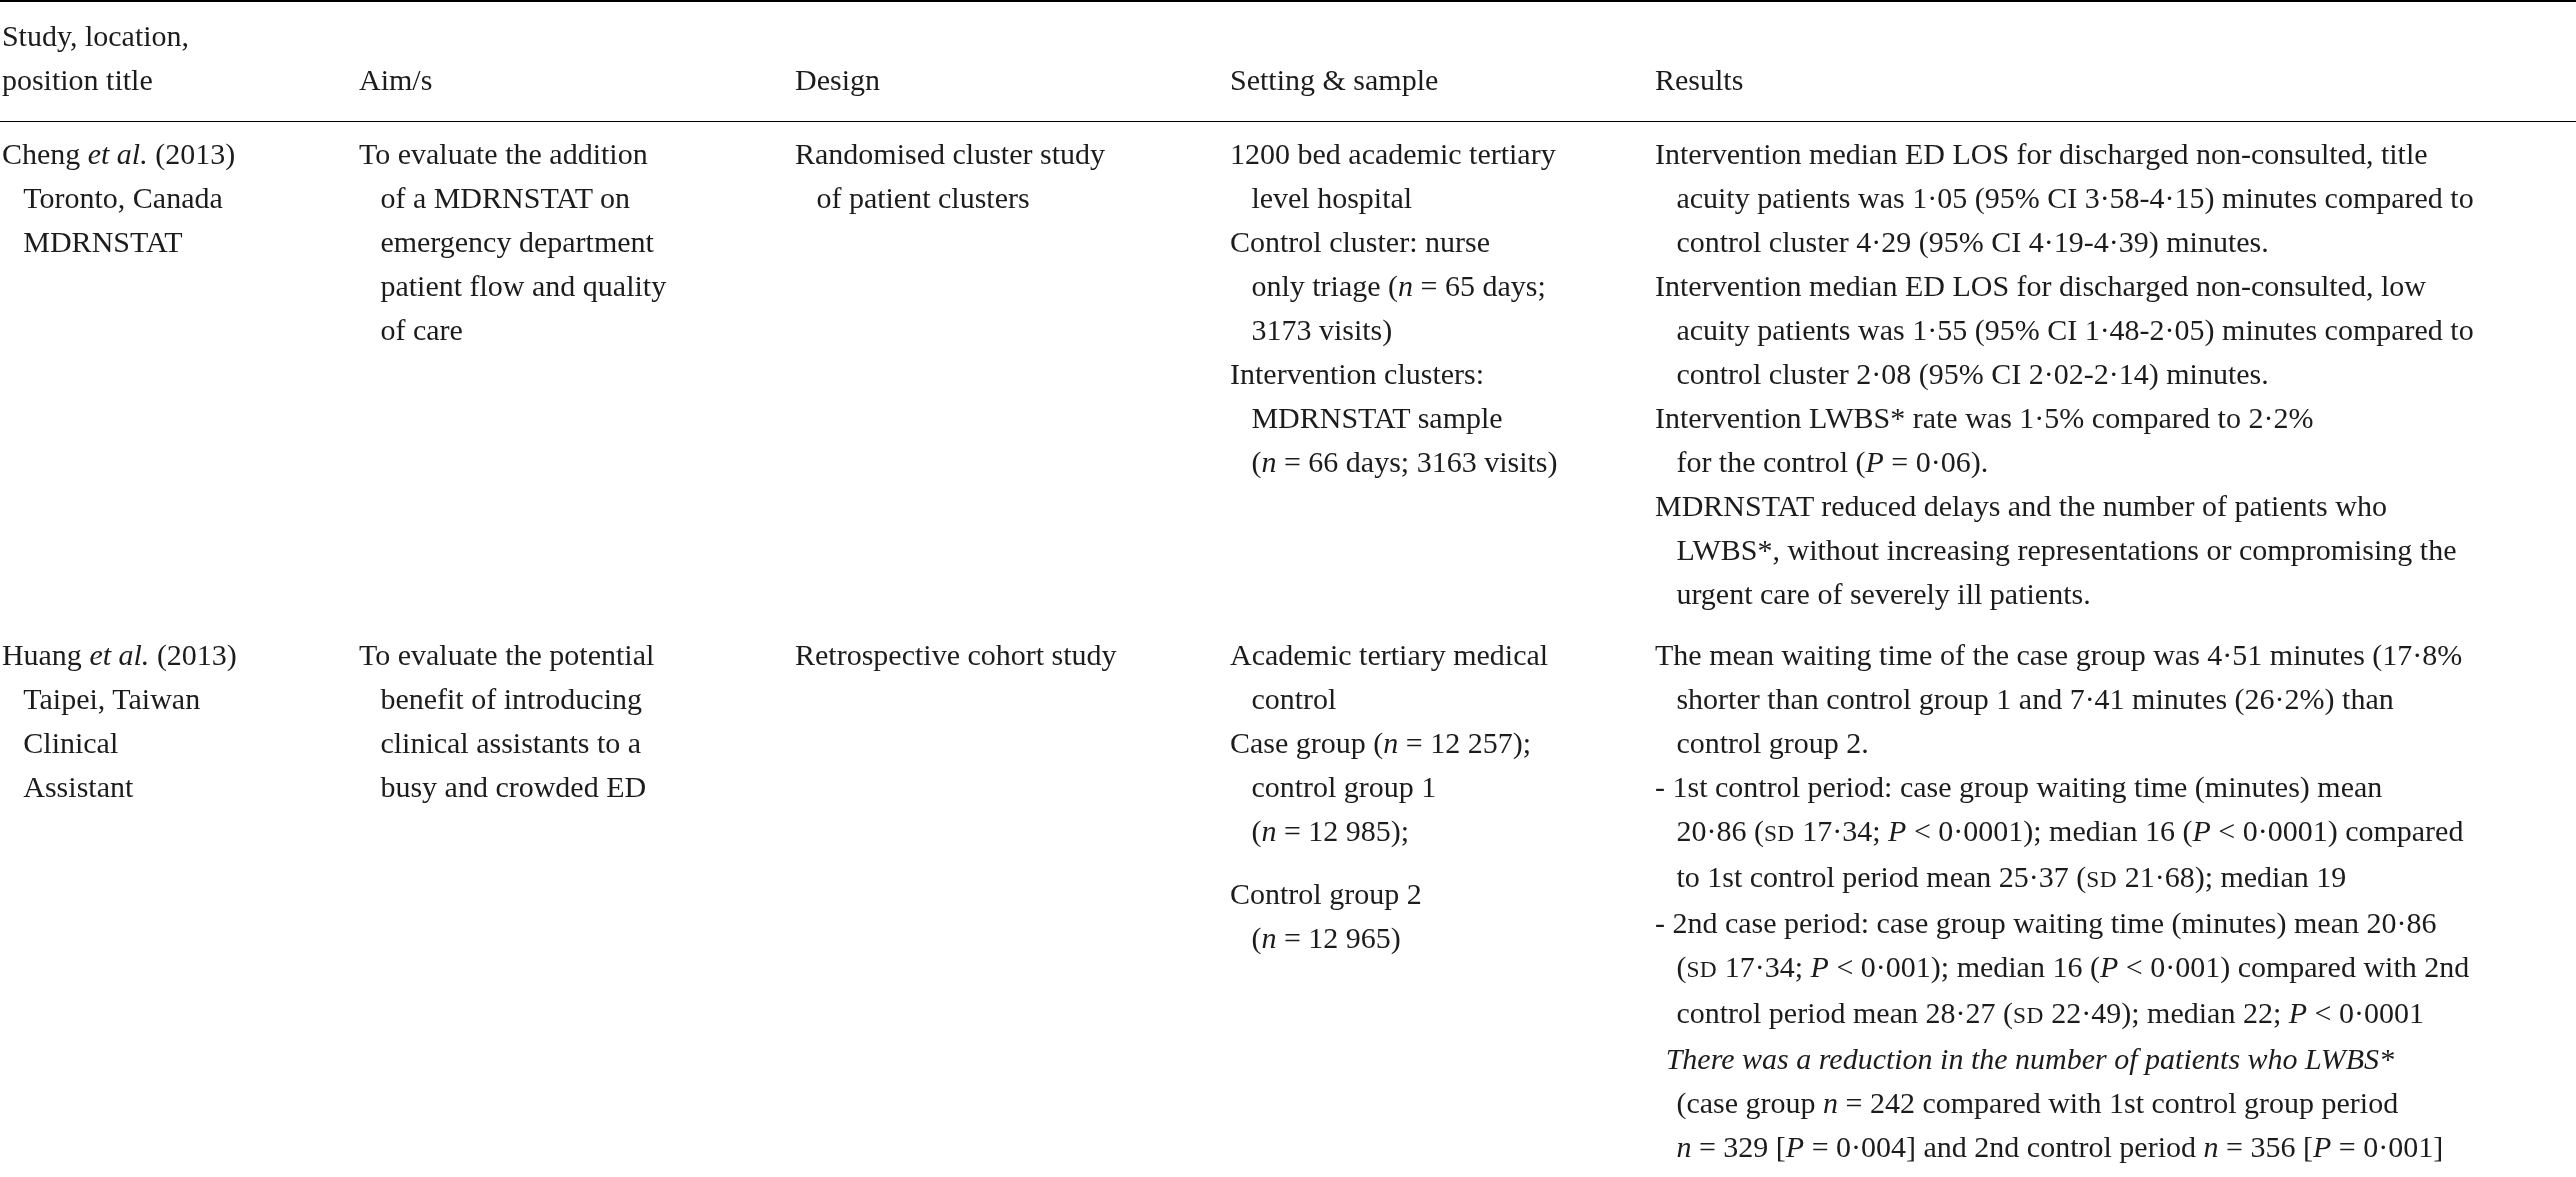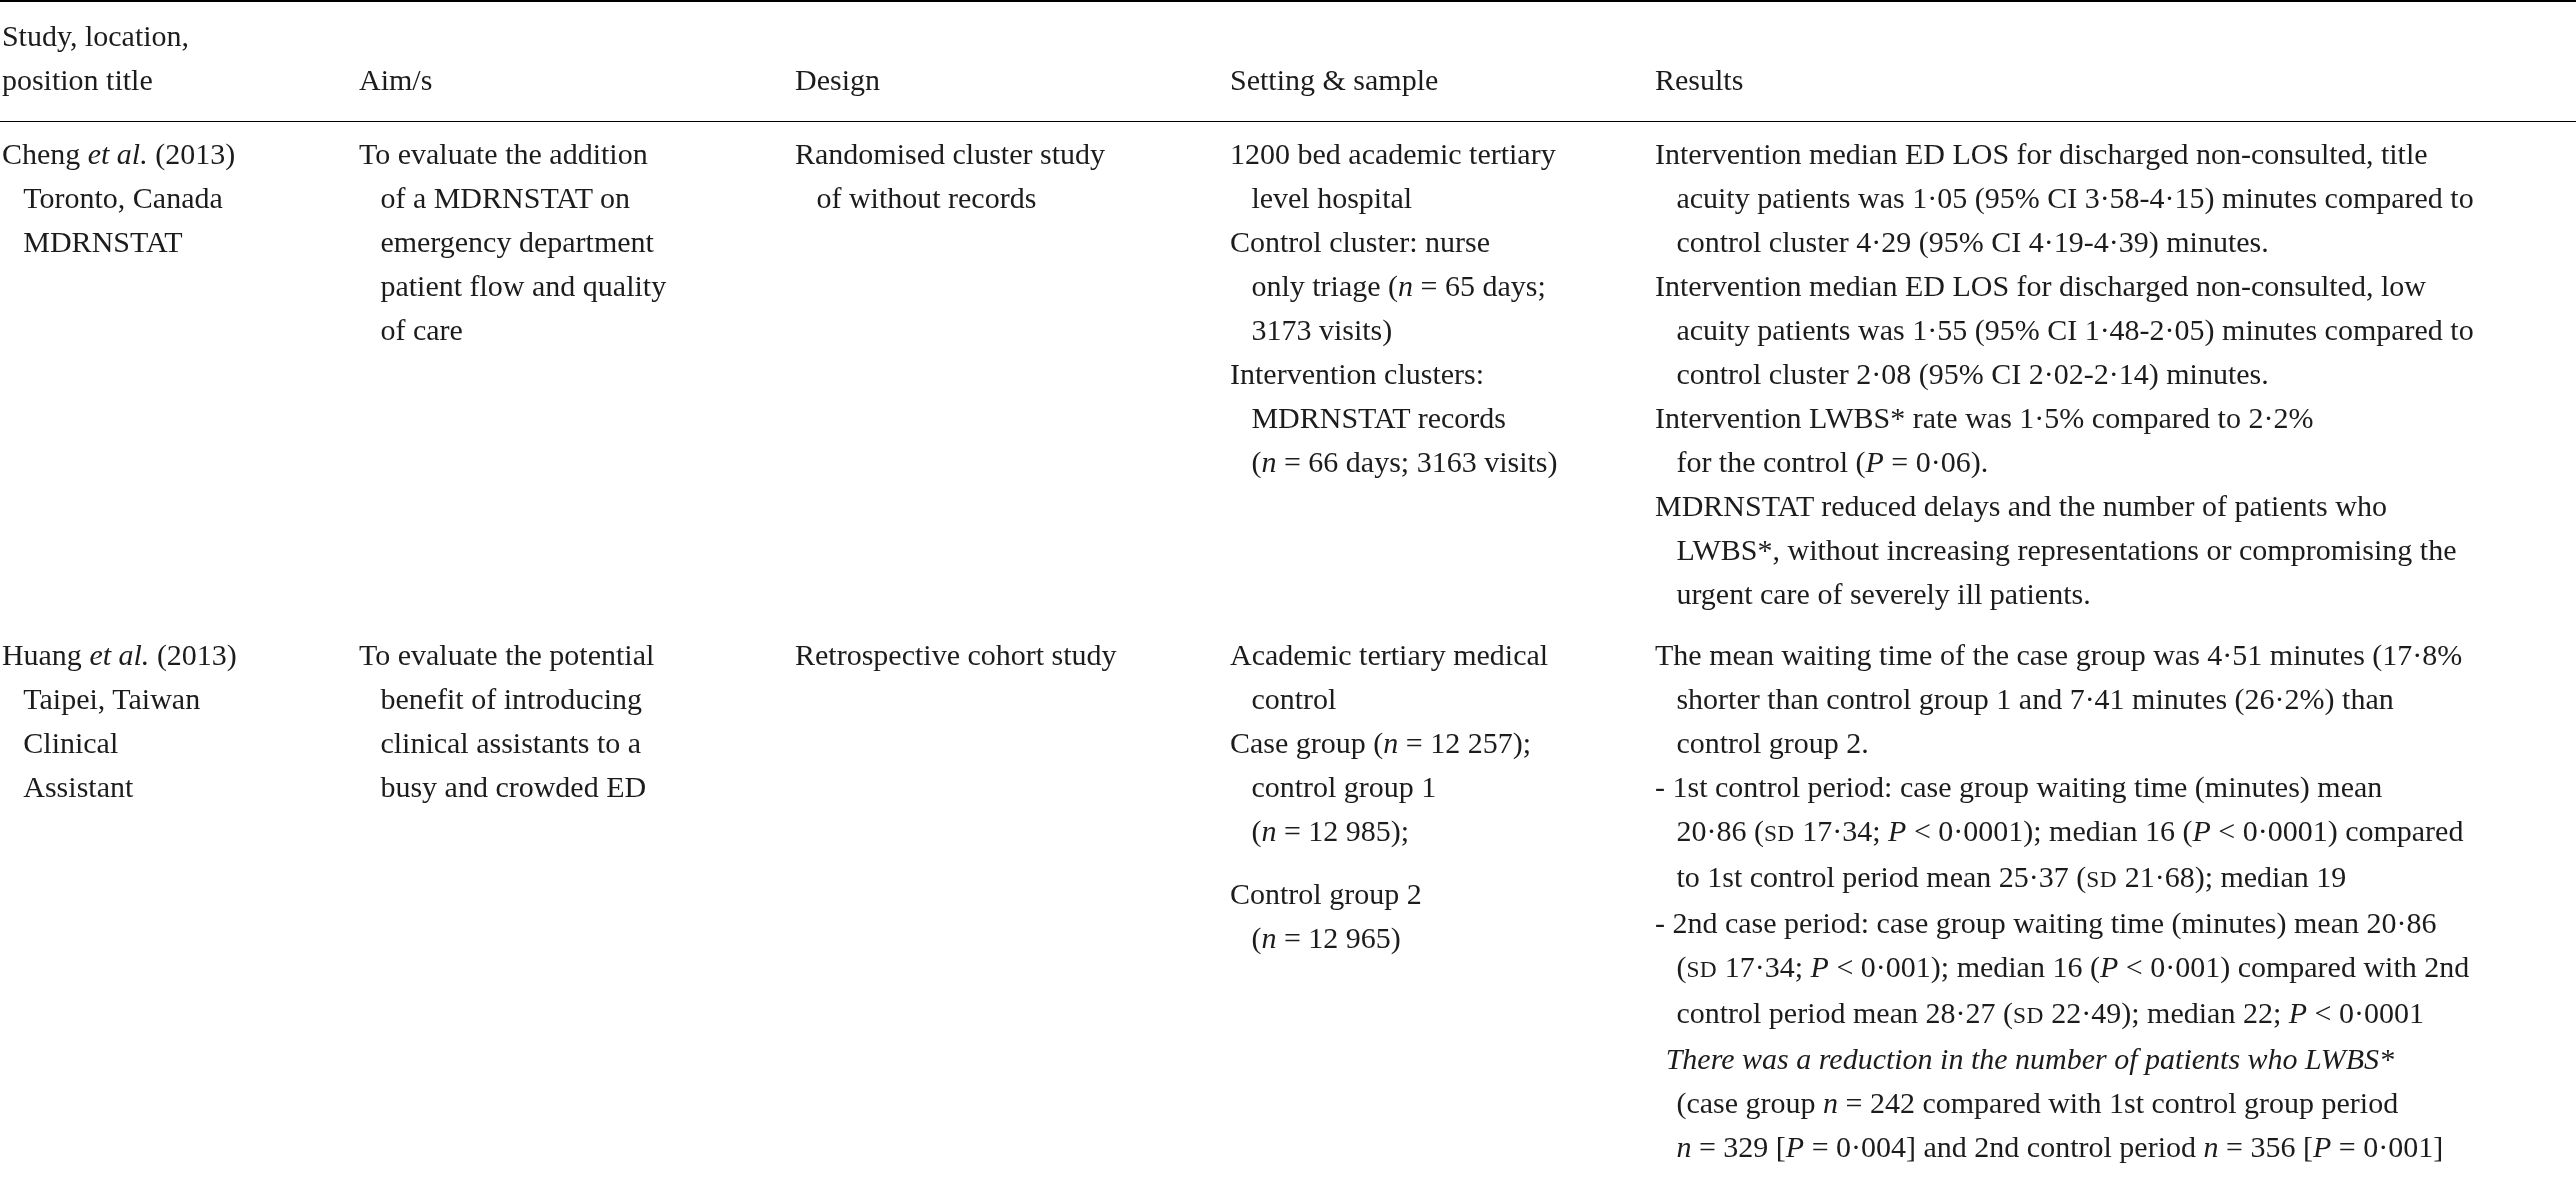--- a/index.html
+++ b/index.html
@@ -82,30 +82,30 @@
         </div>
         <div class="cell c1">
           <div class="line" style="padding-left: 0px;">To evaluate the addition</div>
           <div class="line" style="padding-left: 21.4px;">of a MDRNSTAT on</div>
           <div class="line" style="padding-left: 21.4px;">emergency department</div>
           <div class="line" style="padding-left: 21.4px;">patient flow and quality</div>
           <div class="line" style="padding-left: 21.4px;">of care</div>
         </div>
         <div class="cell c2">
           <div class="line" style="padding-left: 0px;">Randomised cluster study</div>
-          <div class="line" style="padding-left: 21.4px;">of without records</div>
+          <div class="line" style="padding-left: 21.4px;">of patient clusters</div>
         </div>
         <div class="cell c3">
           <div class="line" style="padding-left: 0px;">1200 bed academic tertiary</div>
           <div class="line" style="padding-left: 21.4px;">level hospital</div>
           <div class="line" style="padding-left: 0px;">Control cluster: nurse</div>
           <div class="line" style="padding-left: 21.4px;">only triage (<i>n</i> = 65 days;</div>
           <div class="line" style="padding-left: 21.4px;">3173 visits)</div>
           <div class="line" style="padding-left: 0px;">Intervention clusters:</div>
-          <div class="line" style="padding-left: 21.4px;">MDRNSTAT records</div>
+          <div class="line" style="padding-left: 21.4px;">MDRNSTAT sample</div>
           <div class="line" style="padding-left: 21.4px;">(<i>n</i> = 66 days; 3163 visits)</div>
         </div>
         <div class="cell c4">
           <div class="line" style="padding-left: 0px;">Intervention median ED LOS for discharged non-consulted, title</div>
           <div class="line" style="padding-left: 21.4px;">acuity patients was 1·05 (95% CI 3·58-4·15) minutes compared to</div>
           <div class="line" style="padding-left: 21.4px;">control cluster 4·29 (95% CI 4·19-4·39) minutes.</div>
           <div class="line" style="padding-left: 0px;">Intervention median ED LOS for discharged non-consulted, low</div>
           <div class="line" style="padding-left: 21.4px;">acuity patients was 1·55 (95% CI 1·48-2·05) minutes compared to</div>
           <div class="line" style="padding-left: 21.4px;">control cluster 2·08 (95% CI 2·02-2·14) minutes.</div>
           <div class="line" style="padding-left: 0px;">Intervention LWBS* rate was 1·5% compared to 2·2%</div>

